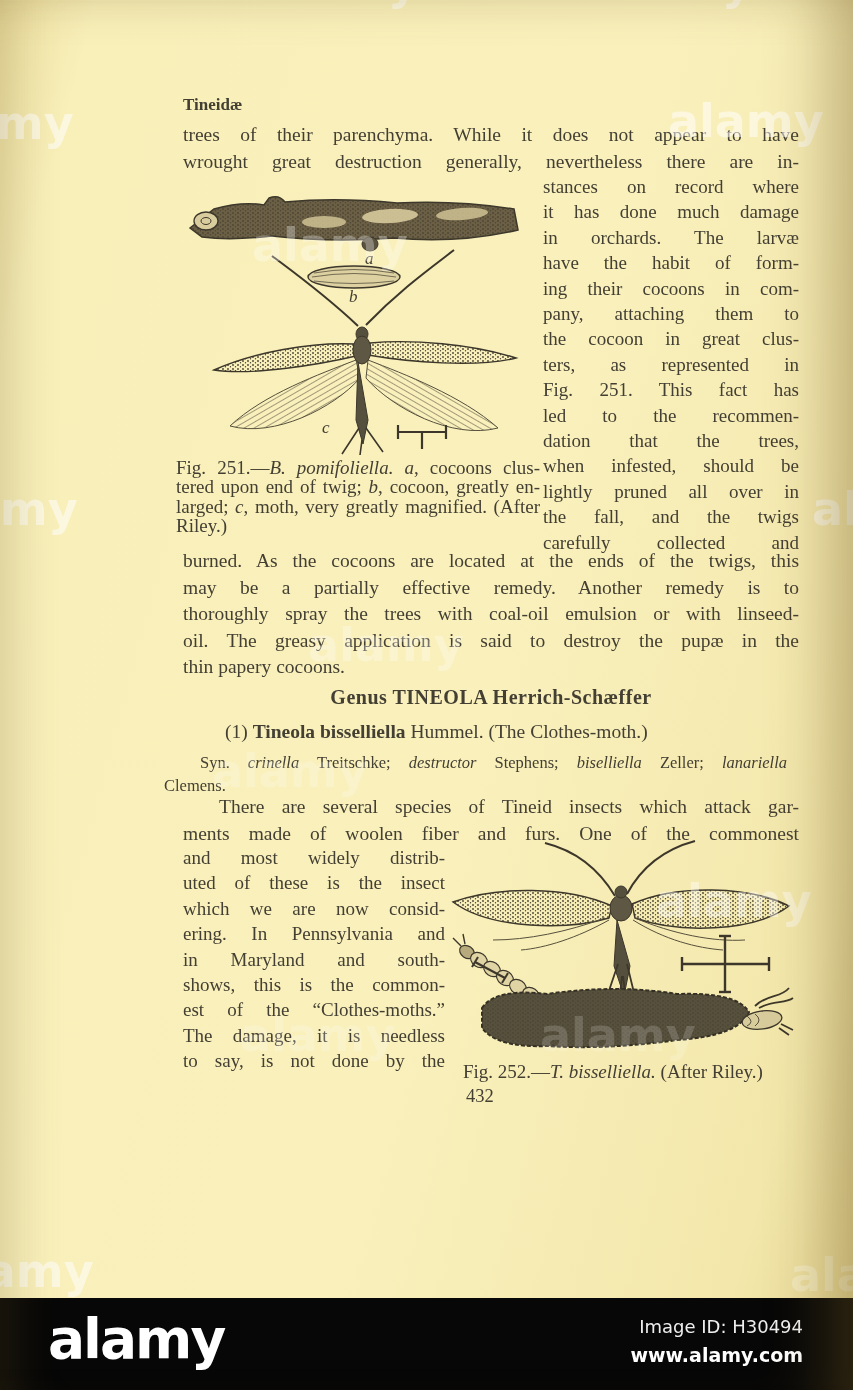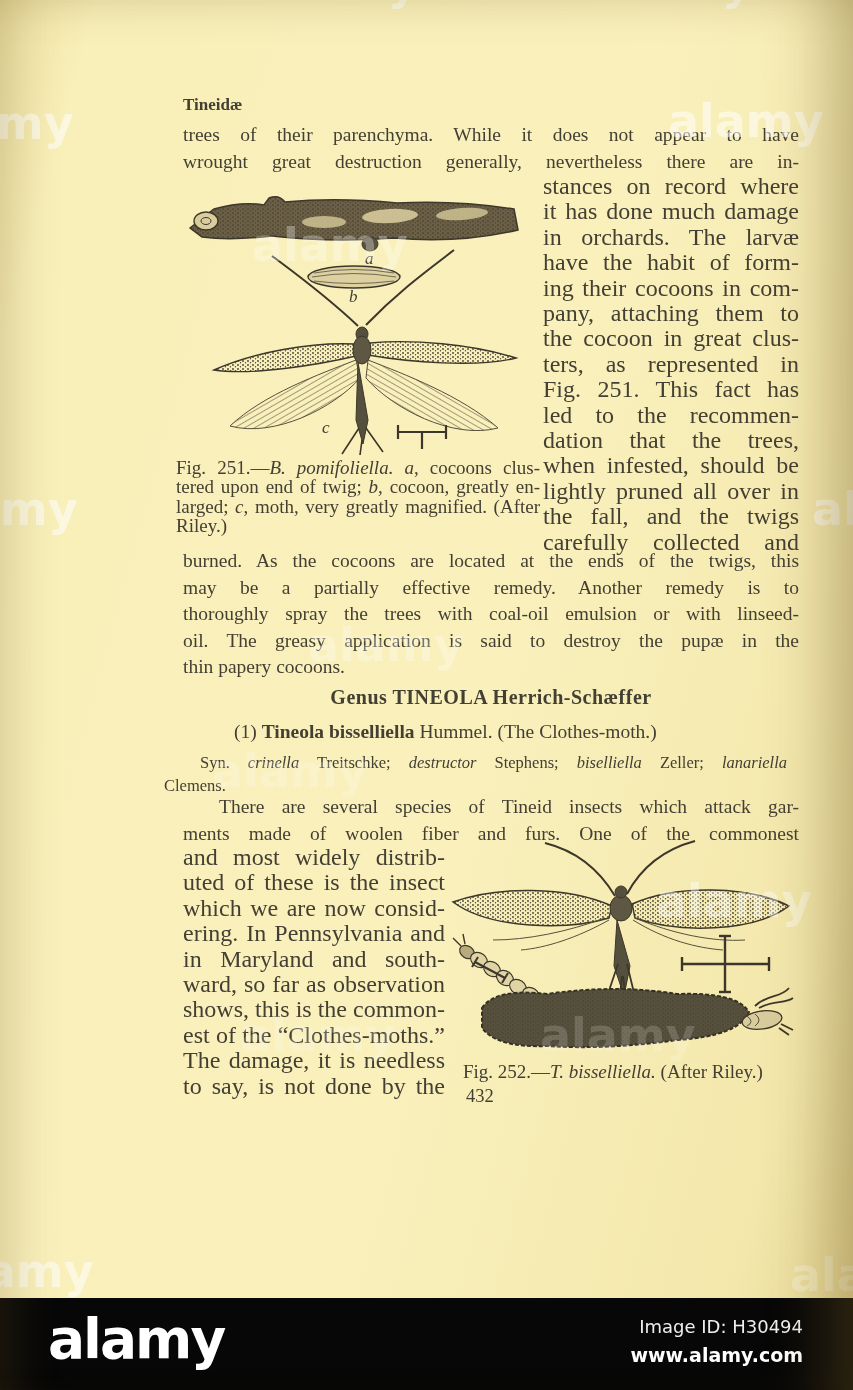--- a/index.html
+++ b/index.html
@@ -12,21 +12,21 @@
     content:""; position:absolute; inset:0; pointer-events:none;
     box-shadow:inset -70px 0 60px -45px rgba(115,90,35,.40),
                inset 55px 0 45px -40px rgba(115,90,35,.22),
                inset 0 45px 40px -38px rgba(115,90,35,.15);
   }
   .blk{position:absolute;color:#433f33;}
   .line{min-height:1em;}
   .just{text-align:justify;text-align-last:justify;}
   .indent-first .line:first-child{text-indent:36px;}
   .body-sz{font-size:19.5px;line-height:26.6px;}
-  .col-sz{font-size:24px;line-height:25.4px;}
+  .col-sz{font-size:19px;line-height:25.4px;}
   .cap-sz{font-size:19px;line-height:19.4px;}
   .syn-sz{font-size:16.5px;line-height:23px;}
   .wm{
     position:absolute;color:rgba(255,255,255,.55);
     font-family:"DejaVu Sans","Liberation Sans",sans-serif;
     font-weight:bold;font-size:46px;letter-spacing:0px;line-height:1;
     pointer-events:none;user-select:none;
   }
   #footer-bar{
     position:absolute;left:0;top:1298px;width:853px;height:92px;background:#070707;
@@ -138,39 +138,38 @@
   <div class="blk body-sz" style="left:183px;top:548px;width:616px;">
       <div class="line just">burned.  As the cocoons are located at the ends of the twigs, this</div>
       <div class="line just">may be a partially effective remedy.  Another remedy is to</div>
       <div class="line just">thoroughly spray the trees with coal-oil emulsion or with linseed-</div>
       <div class="line just">oil.  The greasy application is said to destroy the pupæ in the</div>
       <div class="line">thin papery cocoons.</div>
     </div>
 
   <div class="blk" style="left:183px;top:686px;width:616px;text-align:center;font-size:20px;font-weight:bold;letter-spacing:.5px;">Genus TINEOLA Herrich-Schæffer</div>
 
-  <div class="blk" style="left:198px;top:721px;width:616px;font-size:19.5px;text-indent:36px;">(1) <b>Tineola bisselliella</b> Hummel.   (The Clothes-moth.)</div>
+  <div class="blk" style="left:189px;top:721px;width:616px;font-size:19.5px;text-indent:36px;">(1) <b>Tineola bisselliella</b> Hummel.   (The Clothes-moth.)</div>
 
   <div class="blk syn-sz indent-first" style="left:164px;top:751px;width:623px;">
       <div class="line just">Syn.  <i>crinella</i> Treitschke;  <i>destructor</i> Stephens;  <i>biselliella</i> Zeller;  <i>lanariella</i></div>
       <div class="line">Clemens.</div>
     </div>
 
   <div class="blk body-sz indent-first" style="left:183px;top:794px;width:616px;">
       <div class="line just">There are several species of Tineid insects which attack gar-</div>
       <div class="line just">ments made of woolen fiber and furs.   One of the commonest</div>
     </div>
 
   <div class="blk col-sz" style="left:183px;top:845px;width:262px;">
       <div class="line just">and most widely distrib-</div>
       <div class="line just">uted of these is the insect</div>
       <div class="line just">which we are now consid-</div>
       <div class="line just">ering.  In Pennsylvania and</div>
       <div class="line just">in Maryland and south-</div>
-      <div class="line just">ward, so far as observation</div>
       <div class="line just">shows, this is the common-</div>
       <div class="line just">est of the “Clothes-moths.”</div>
       <div class="line just">The damage, it is needless</div>
       <div class="line just">to say, is not done by the</div>
     </div>
 
   <svg class="blk" style="left:437px;top:836px;" width="358" height="222" viewBox="0 0 358 222">
 
     <g>
       <path d="M178,60 C160,30 136,14 108,7" fill="none" stroke="#3c372a" stroke-width="2"></path>

